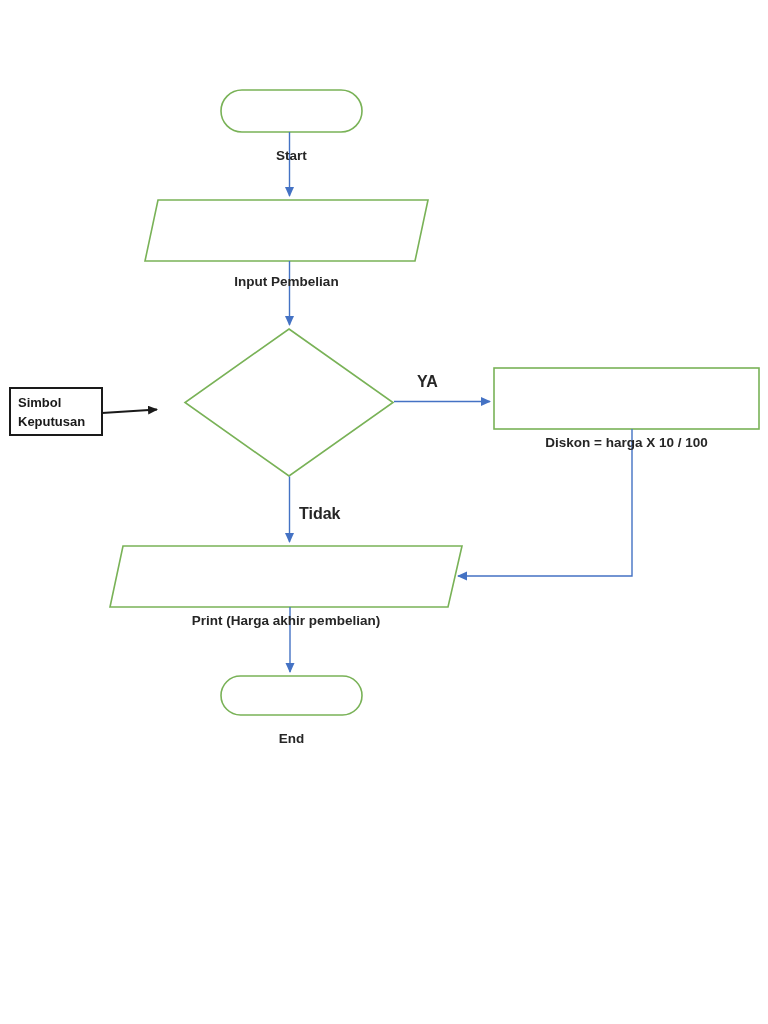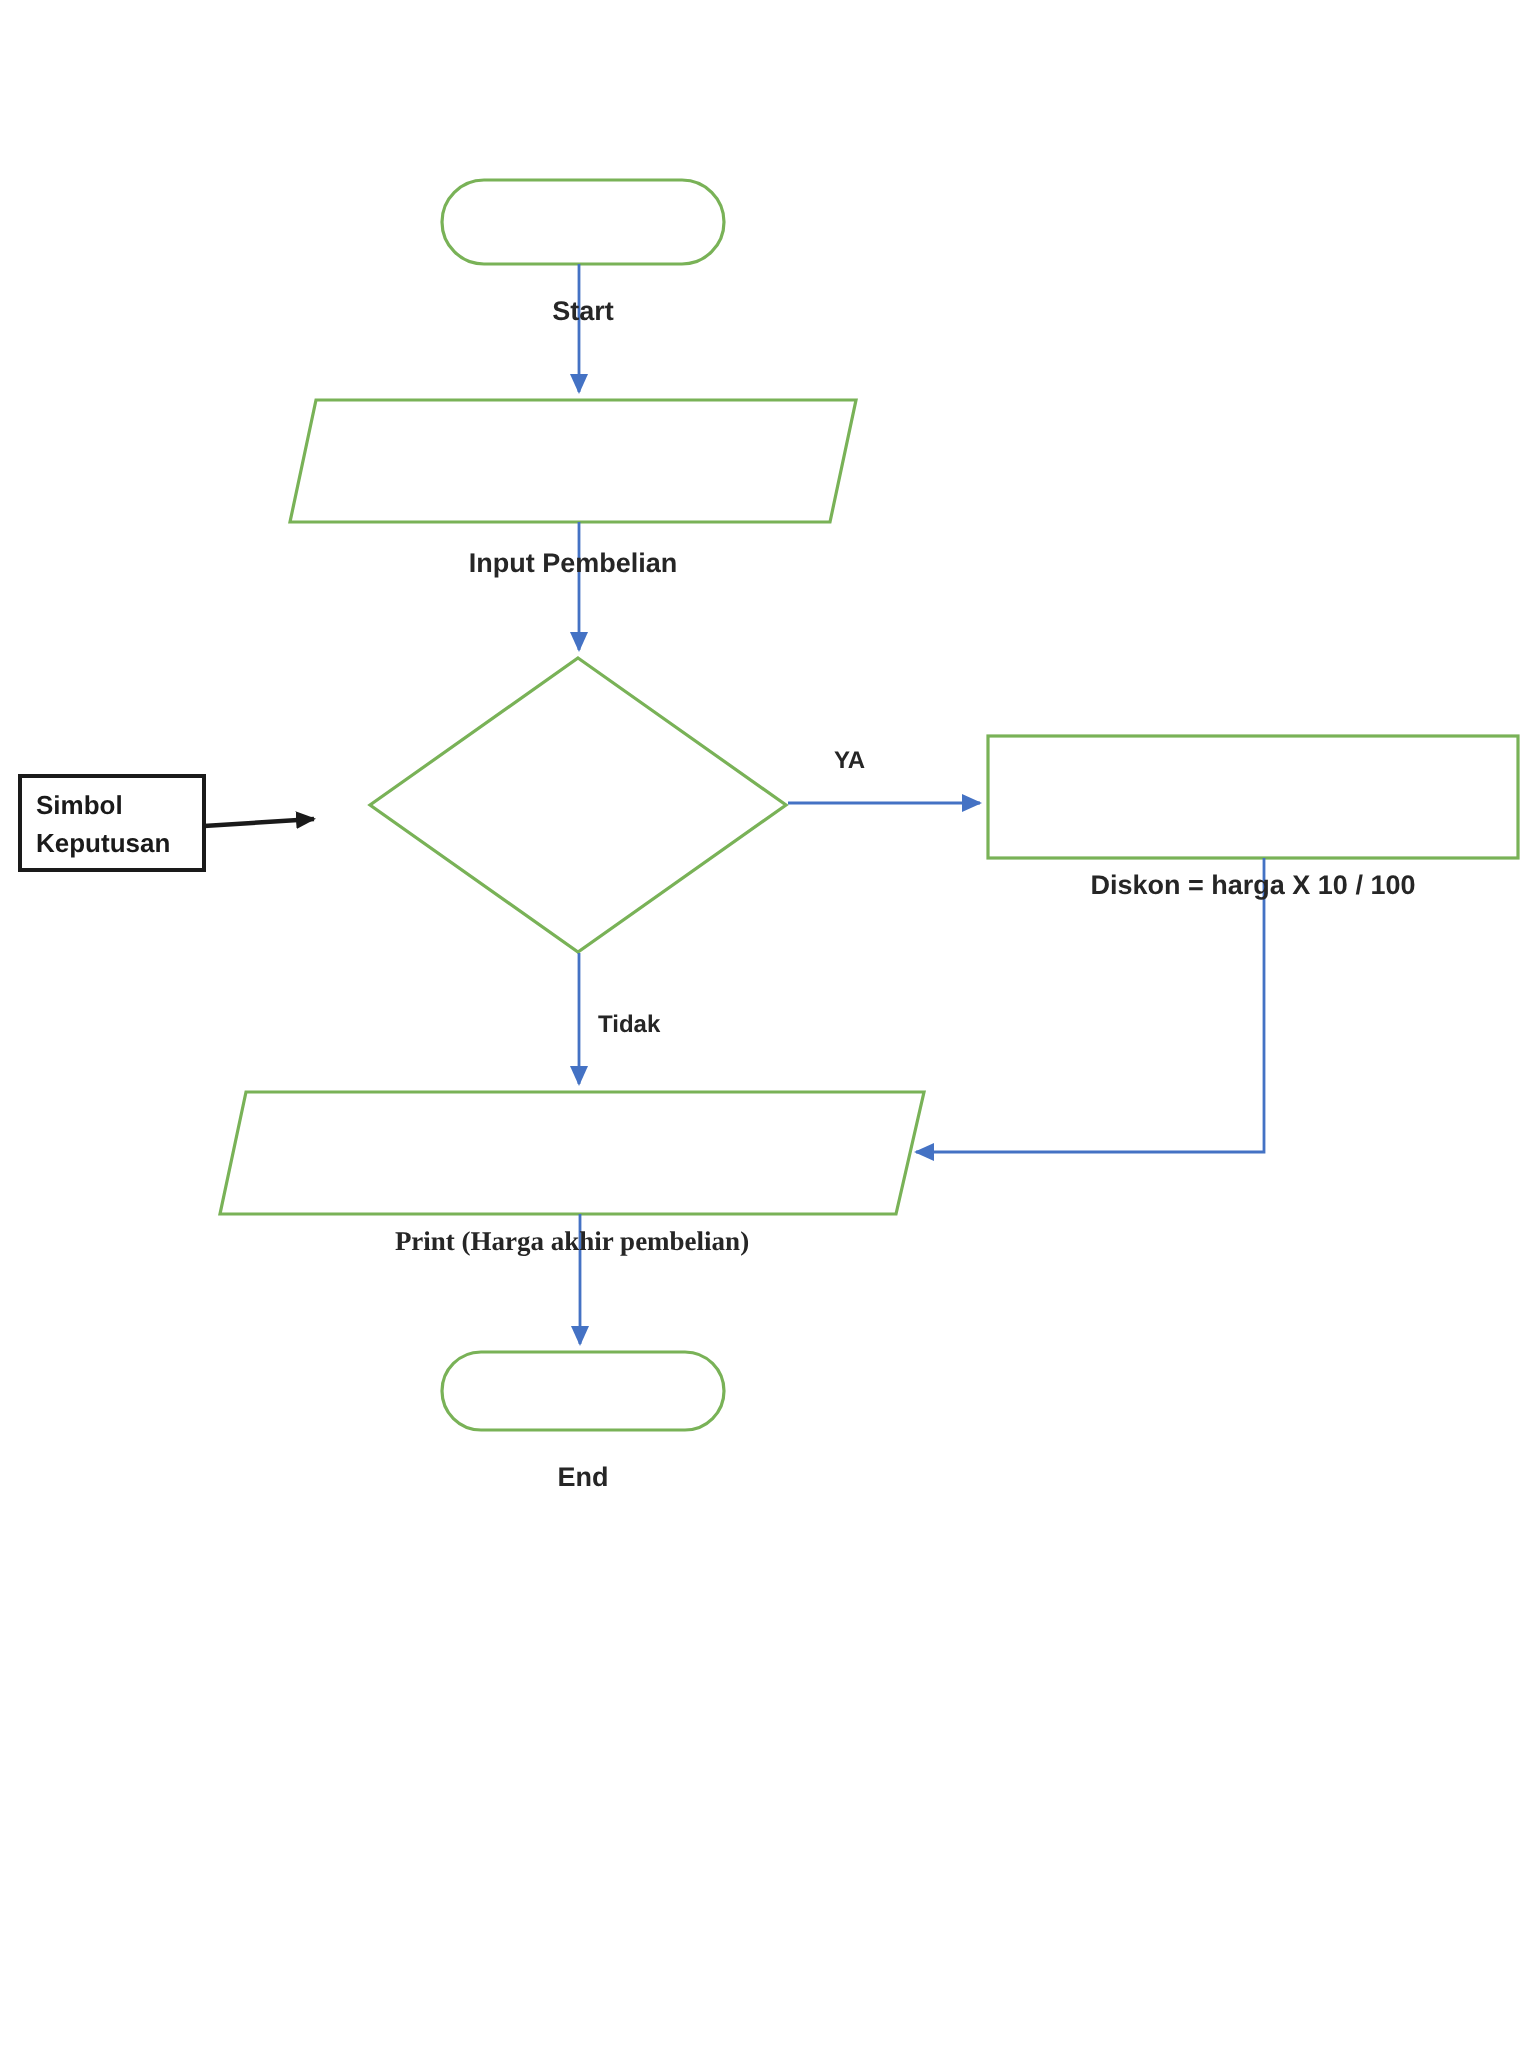--- a/index.html
+++ b/index.html
@@ -22,21 +22,21 @@
     font-size: 13.5px;
     font-weight: bold;
     line-height: 19px;
     white-space: nowrap;
     margin-top: 44px;
   }
   .lbl-multiline { flex-direction: column; }
   .edge-lbl {
     position: absolute;
     color: #262626;
-    font-size: 12px;
+    font-size: 16px;
     font-weight: bold;
     white-space: nowrap;
   }
   .annotation-lbl {
     position: absolute;
     left: 10px;
     top: 388px;
     width: 92px;
     height: 47px;
     box-sizing: border-box;
@@ -96,21 +96,21 @@
   </svg>
 
   <div class="lbl" style="left:221px; top:90px; width:141px; height:42px;">Start</div>
 
   <div class="lbl" style="left:145px; top:200px; width:283px; height:75px;">Input Pembelian</div>
 
   <div class="lbl lbl-multiline" style="left:494px; top:368px; width:265px; height:61px;">
     <div>Diskon = harga X 10 / 100</div>
   </div>
 
-  <div class="lbl" style="left:110px; top:546px; width:352px; height:61px;font-family:Liberation Serif, serif;">Print (Harga akhir pembelian)</div>
+  <div class="lbl" style="left:110px; top:546px; width:352px; height:61px;">Print (Harga akhir pembelian)</div>
 
   <div class="lbl" style="left:221px; top:676px; width:141px; height:36px;">End</div>
 
   <div class="edge-lbl" style="left:417px; top:373px;">YA</div>
 
   <div class="edge-lbl" style="left:299px; top:505px;text-align:center;">Tidak</div>
 
   <div class="annotation-lbl">Simbol Keputusan</div>
 
 </div>

